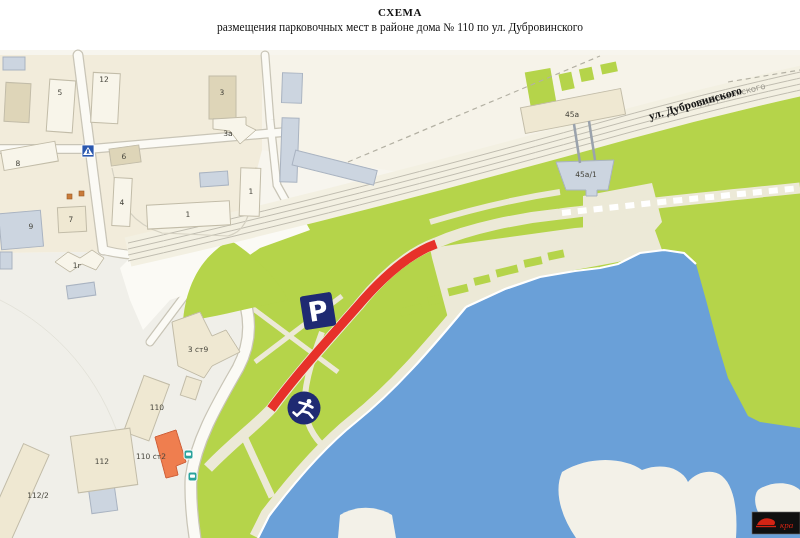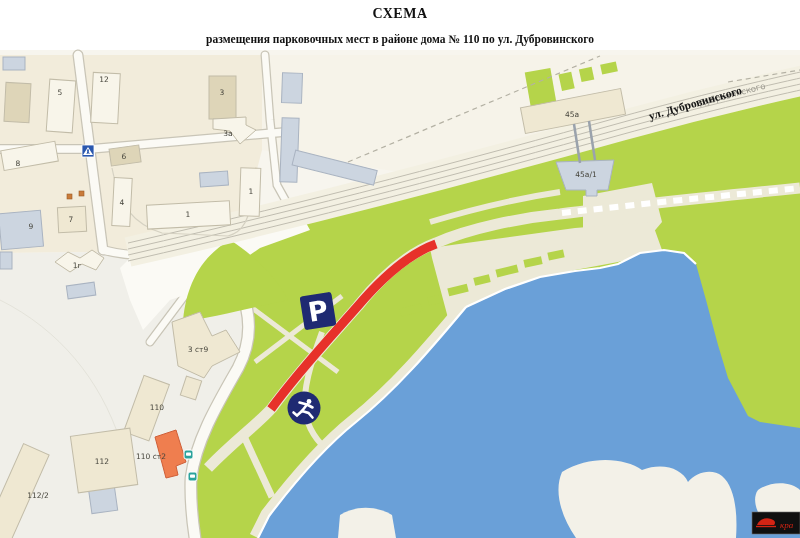--- a/index.html
+++ b/index.html
@@ -7,22 +7,22 @@
     --road-white:#fbfaf5; --road-casing:#c9c5b7; --street-cream:#f3f0e2; --line-gray:#bab7aa;
     --park-green:#b5d44a; --path-cream:#ece9d7; --water-blue:#6aa0d8; --sand:#f3f1e8;
     --bld-white:#f8f5ea; --bld-beige:#efe8d2; --bld-dark:#ded5b8; --bld-gray:#ccd5e0;
     --bld-border:#c2bca8; --bld-gray-border:#a9b3c1; --orange:#ef7e4f; --orange-border:#cf5f38;
     --red:#e7312a; --navy:#1f2a72; --teal:#2ba39c; --cross-blue:#2a57ae; --label:#46453c;
   }
   html,body{margin:0;padding:0;background:#ffffff;}
   .stage{position:relative;width:800px;height:538px;background:#ffffff;overflow:hidden;
          font-family:"Liberation Serif", serif;}
   .title{position:absolute;top:6px;left:0;width:100%;text-align:center;color:#111;}
-  .title .l1{font-size:14px;font-weight:bold;letter-spacing:.5px;text-align:center;}
-  .title .l2{font-size:11.5px;font-weight:bold;margin-top:11px;}
+  .title .l1{font-size:11px;font-weight:bold;letter-spacing:.5px;text-align:center;}
+  .title .l2{font-size:11.5px;font-weight:normal;margin-top:3px;}
   svg{position:absolute;left:0;top:0;}
   svg text{font-family:"DejaVu Sans", sans-serif;}
   .bldlbl{font-size:7.5px;fill:var(--label);}
   .street-label{font-family:"Liberation Serif", serif;font-weight:bold;font-size:11.5px;fill:#161616;}
   .street-ghost{font-size:8.5px;fill:#9c9a90;}
   .logo-text{font-size:9px;font-style:italic;fill:#d42414;font-family:"Liberation Serif", serif;}
 </style>
 </head>
 <body>
 

